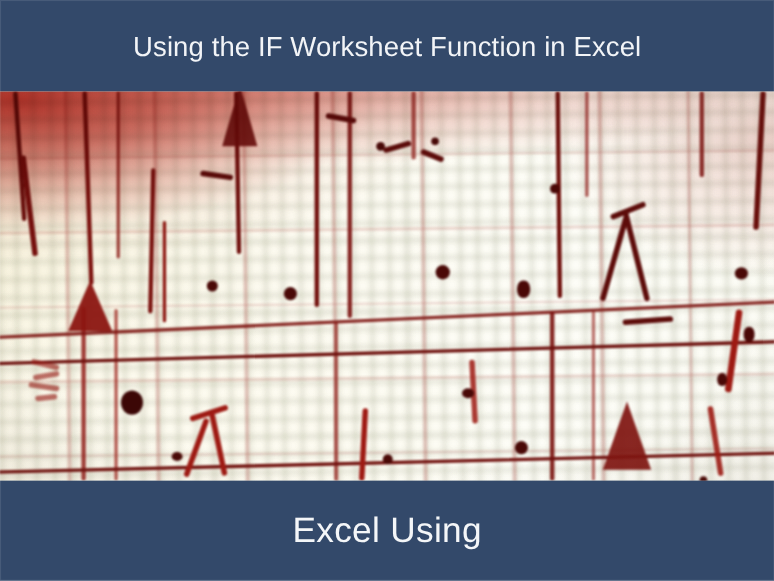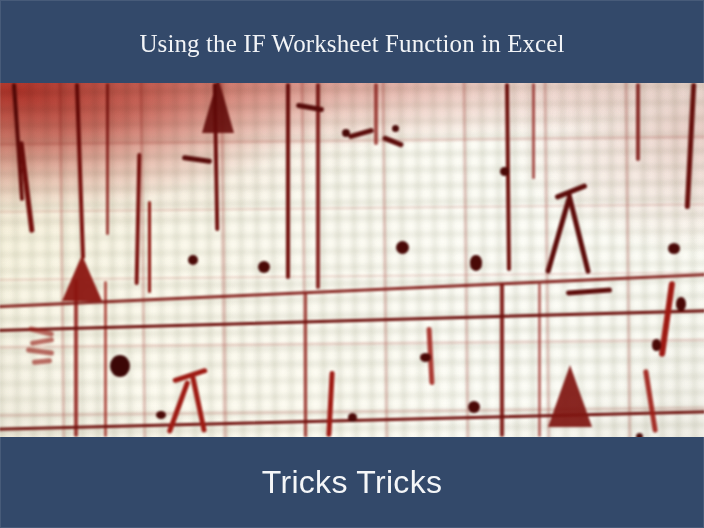--- a/index.html
+++ b/index.html
@@ -39,21 +39,21 @@
   }
   .title-banner .title-text {
     color: #f2f4f7;
     font-size: 25px;
     font-weight: 400;
     letter-spacing: 0.1px;
     text-align: center;
     line-height: 1.1;
     white-space: nowrap;
     padding-top: 4px;
-    font-family: Liberation Serif, serif;
+    font-family: Liberation Sans, sans-serif;
   }
 
   
   .caption-banner {
     position: absolute;
     left: 0;
     top: 437px;
     width: 704px;
     height: 91px;
     background: #33496a;
@@ -278,17 +278,17 @@
       <div class="ink soft" style="left:30px; top:256px; width:24px; height:5px; border-radius:3px; transform:rotate(-10deg);"></div>
       <div class="ink soft" style="left:26px; top:266px; width:28px; height:5px; border-radius:3px; transform:rotate(8deg);"></div>
       <div class="ink soft" style="left:32px; top:276px; width:20px; height:5px; border-radius:3px; transform:rotate(-6deg);"></div>
     </div>
 
     <div class="layer red-wash"></div>
     <div class="layer vignette"></div>
   </div>
 
   <div class="caption-banner">
-    <div class="caption-text">Tricks Tricks</div>
+    <div class="caption-text">Excel Using</div>
   </div>
 
   <div class="slide-frame"></div>
 </div>
 
 </body></html>

